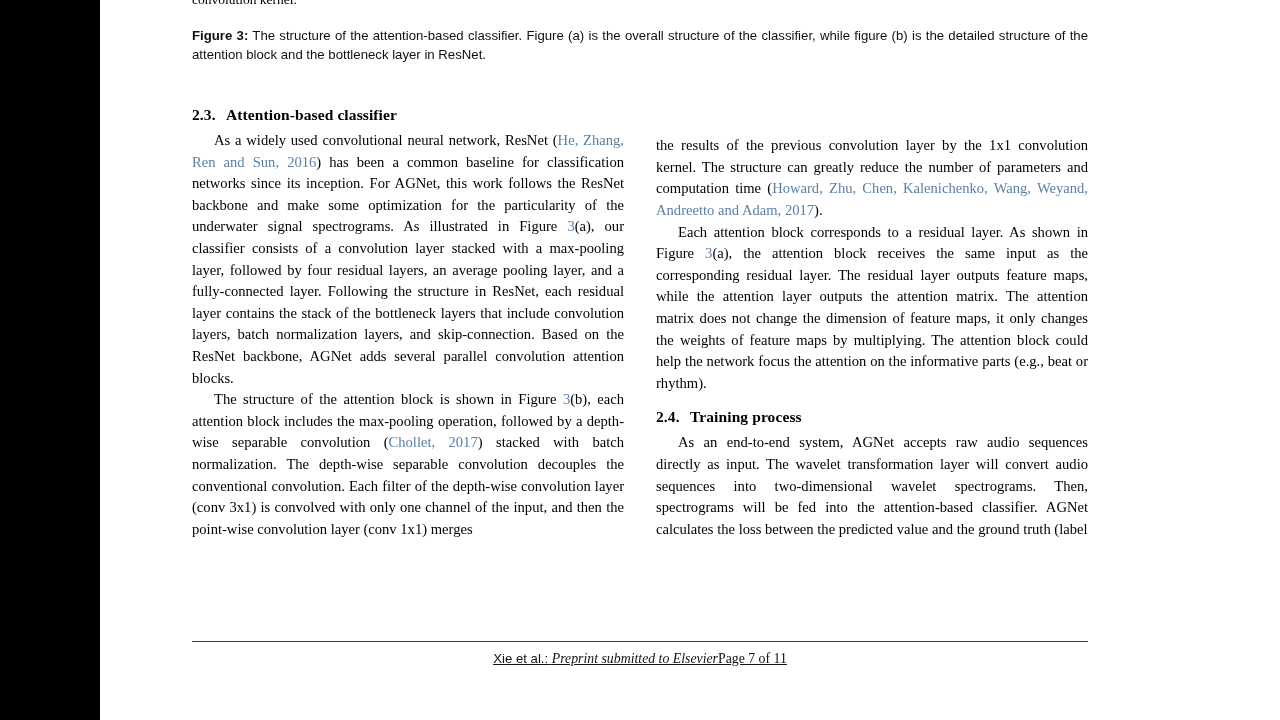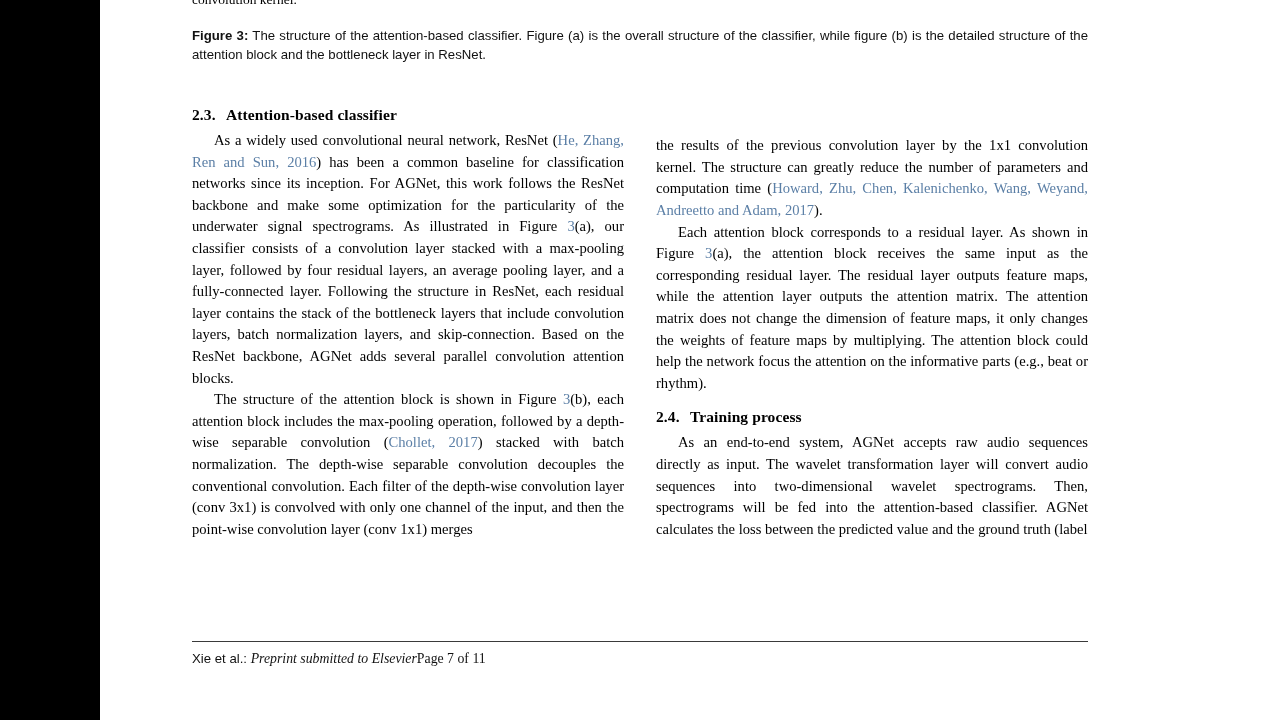--- a/index.html
+++ b/index.html
@@ -106,24 +106,25 @@
     width: 896px;
     height: 1px;
     background: #3a3a3a;
   }
   .footer {
     position: absolute;
     left: 0;
     top: 651px;
     width: 896px;
     display: flex;
-    justify-content: flex-start;
+    justify-content: center;
     font-family: "Liberation Sans", sans-serif;
     font-size: 13.2px;
     color: #111;
+    text-decoration: underline;
   }
   .footer .left i {
     font-family: "Liberation Serif", serif;
     font-style: italic;
     font-size: 13.8px;
   }
   .footer .right {
     font-family: "Liberation Serif", serif;
     font-size: 13.8px;
   }

